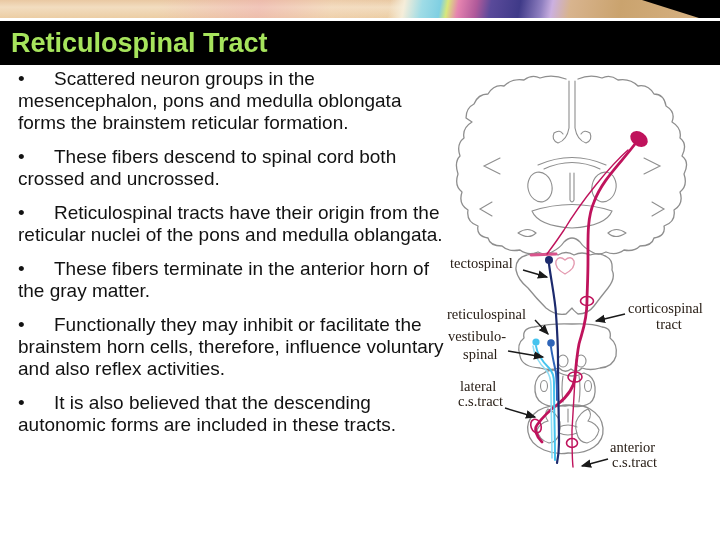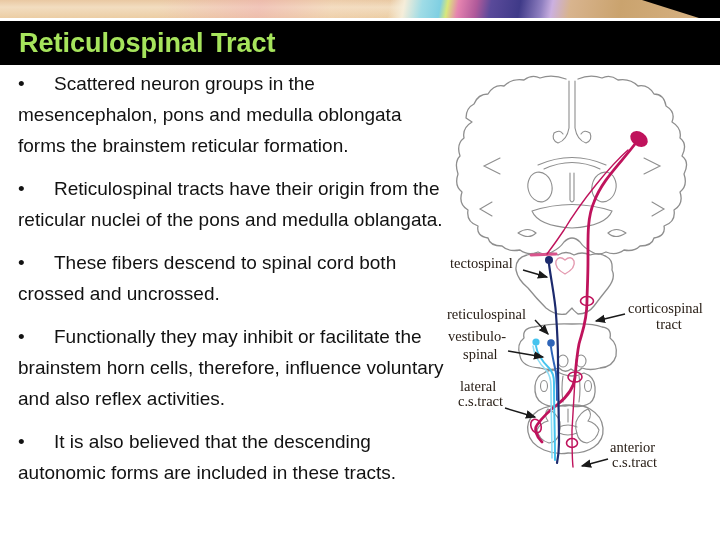--- a/index.html
+++ b/index.html
@@ -28,33 +28,33 @@
   }
   .banner-divider{
     position:absolute;left:0;top:18px;width:720px;height:3px;background:#ffffff;
   }
   
   .title-bar{
     position:absolute;left:0;top:21px;width:720px;height:44px;background:#000000;
     display:flex;align-items:center;
   }
   .title-bar h1{
-    margin:12px;padding:0 0 0 7px;
+    margin:4px;padding:0 0 0 7px;
     font-size:27px;font-weight:bold;letter-spacing:0;
     color:var(--title-green,#a6e45c);
     font-family:"Liberation Sans",sans-serif;
   }
   
   .content{
     position:absolute;left:18px;top:68px;width:428px;
     color:#121212;
   }
   .content p{
     margin:0 0 12px 0;
-    font-size:19px;line-height:31px;
+    font-size:19px;line-height:22px;
   }
   .bullet{display:inline-block;width:36px;}
   
   .diagram{
     position:absolute;left:432px;top:70px;width:288px;height:412px;
   }
   .diagram svg{display:block;width:288px;height:412px;}
   .outline{fill:none;stroke:var(--outline-gray,#8e8e8e);stroke-width:1.3;stroke-linecap:round;stroke-linejoin:round;}
   .outline-thin{fill:none;stroke:var(--outline-gray,#8e8e8e);stroke-width:1.1;stroke-linecap:round;}
   .crimson-thick{fill:none;stroke:var(--crimson,#bf135c);stroke-width:2.8;stroke-linecap:round;}
@@ -78,22 +78,23 @@
 <div class="banner"></div>
 <div class="banner-corner"></div>
 <div class="banner-divider"></div>
 
 <div class="title-bar">
   <h1>Reticulospinal Tract</h1>
 </div>
 
 <div class="content">
   <p><span class="bullet">•</span><span>Scattered neuron groups in the mesencephalon, pons and medulla oblongata forms the brainstem reticular formation.</span></p>
+  <p><span class="bullet">•</span><span>These fibers descend to spinal cord both crossed and uncrossed.</span></p>
   <p><span class="bullet">•</span><span>Reticulospinal tracts have their origin from the reticular nuclei of the pons and medulla oblangata.</span></p>
-  <p><span class="bullet">•</span><span>These fibers descend to spinal cord both crossed and uncrossed.</span></p>
+  <p><span class="bullet">•</span><span>These fibers terminate in the anterior horn of the gray matter.</span></p>
   <p><span class="bullet">•</span><span>Functionally they may inhibit or facilitate the brainstem horn cells, therefore, influence voluntary and also reflex activities.</span></p>
   <p><span class="bullet">•</span><span>It is also believed that the descending autonomic forms are included in these tracts.</span></p>
 </div>
 
 <div class="diagram">
 <svg viewBox="0 0 288 412" xmlns="http://www.w3.org/2000/svg">
   <defs>
     <marker id="ah" markerWidth="9" markerHeight="8" refX="6.5" refY="3" orient="auto">
       <path d="M0,0 L7.5,3 L0,6 z" fill="#1a1a1a"></path>
     </marker>

